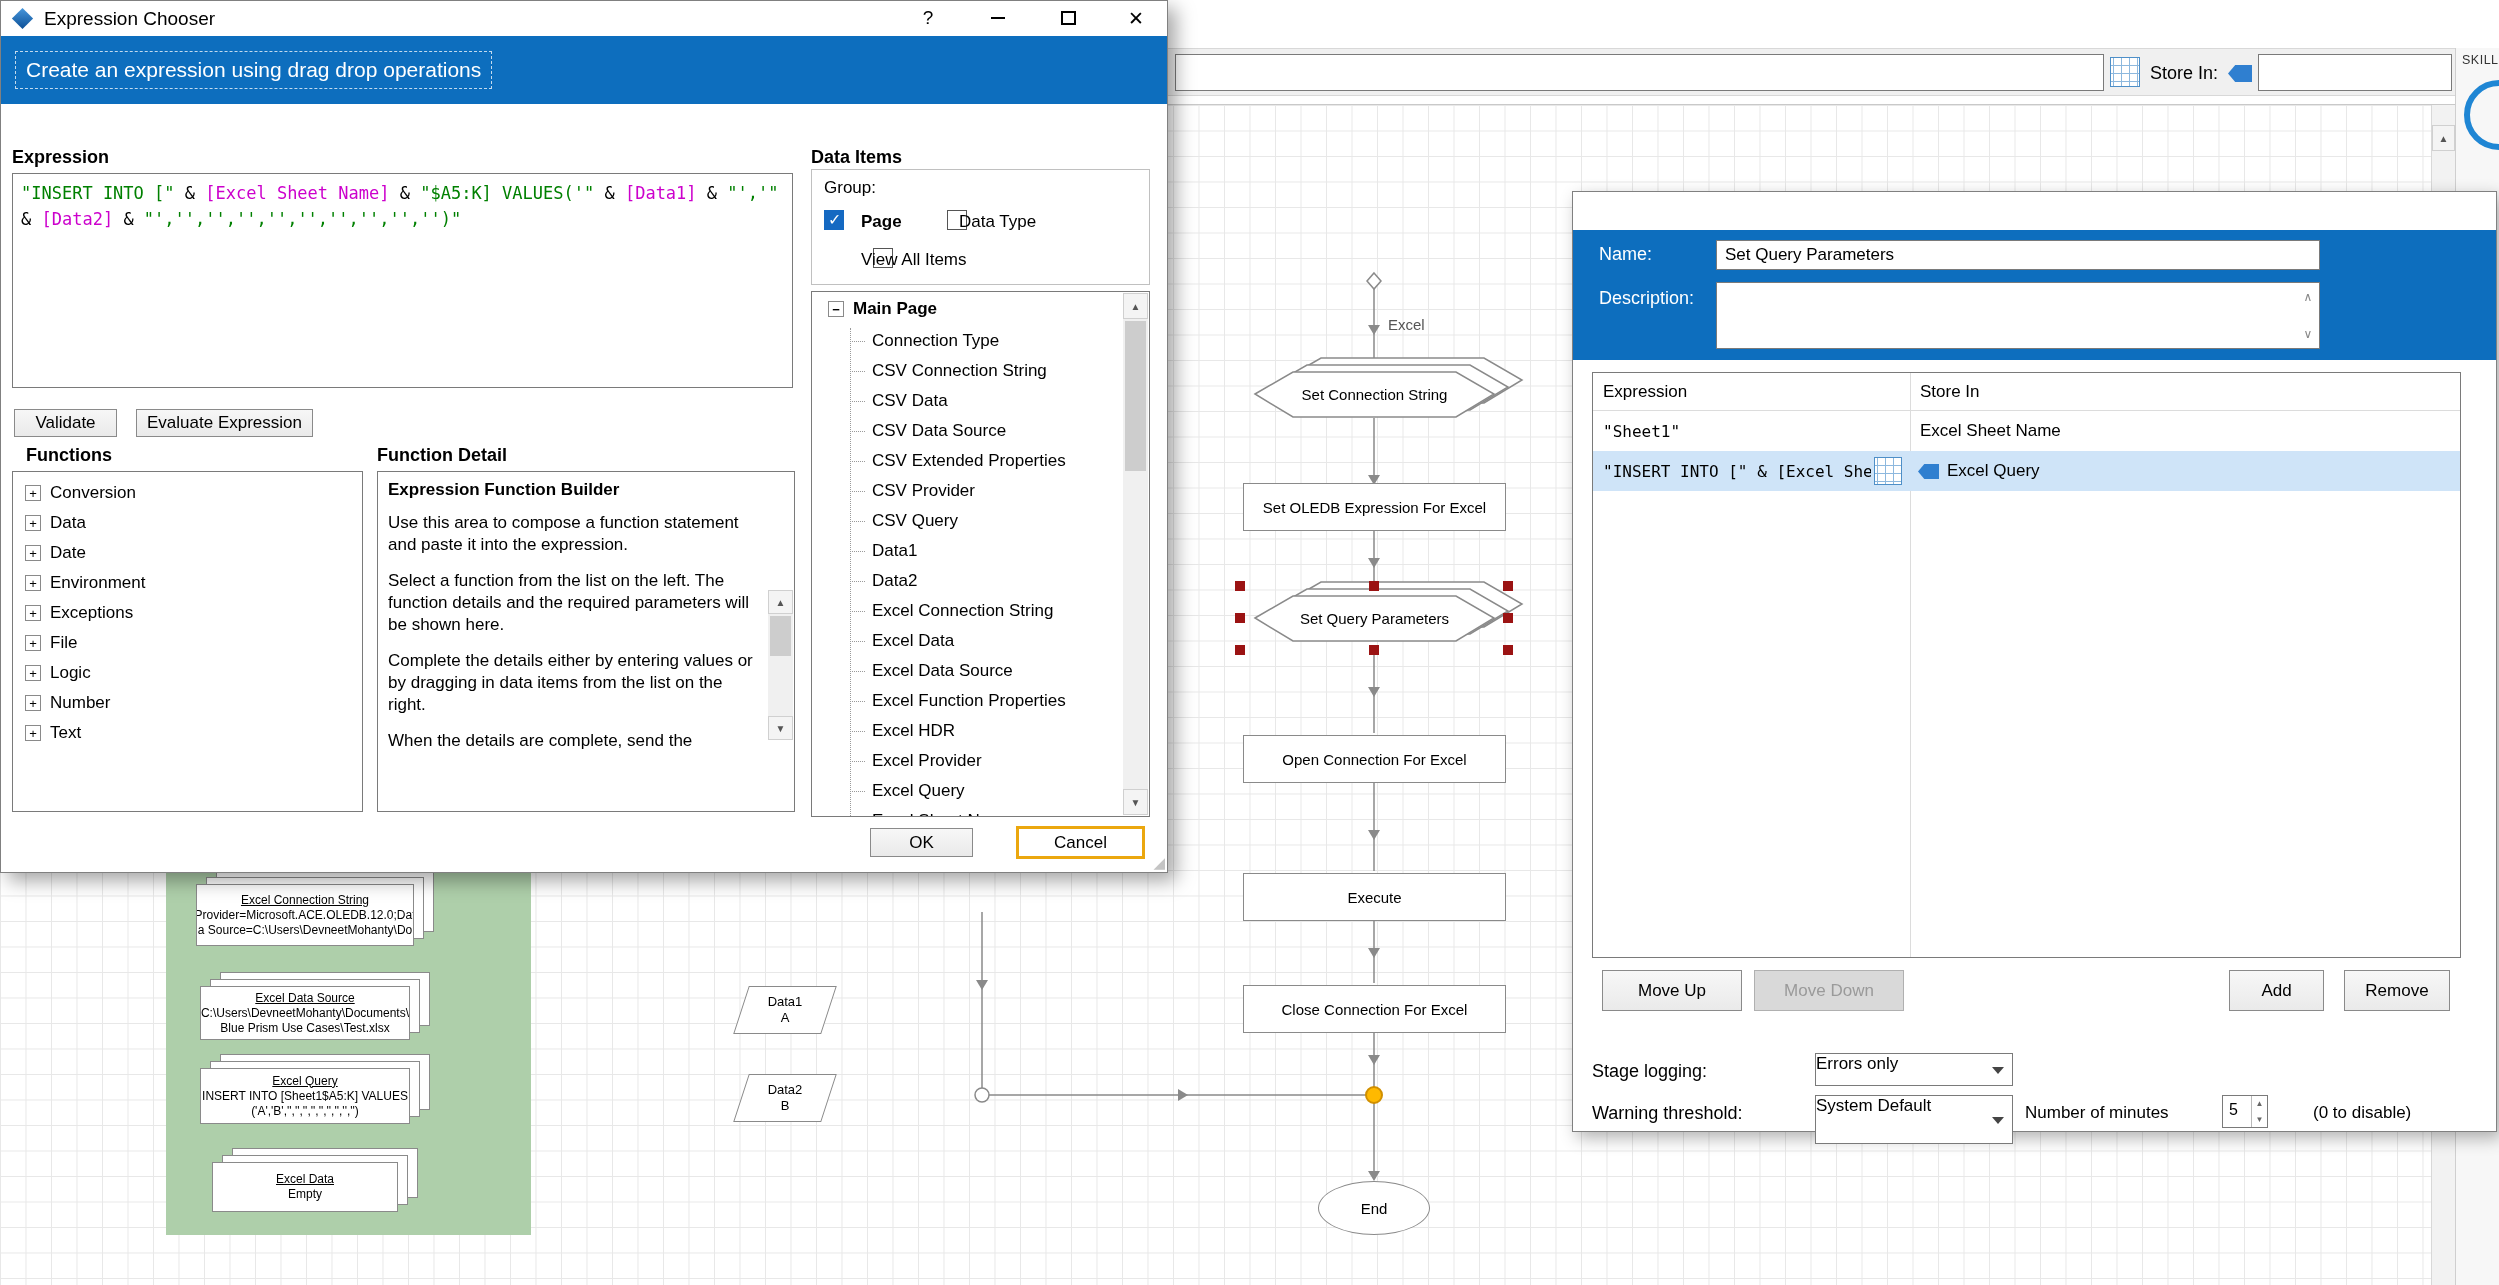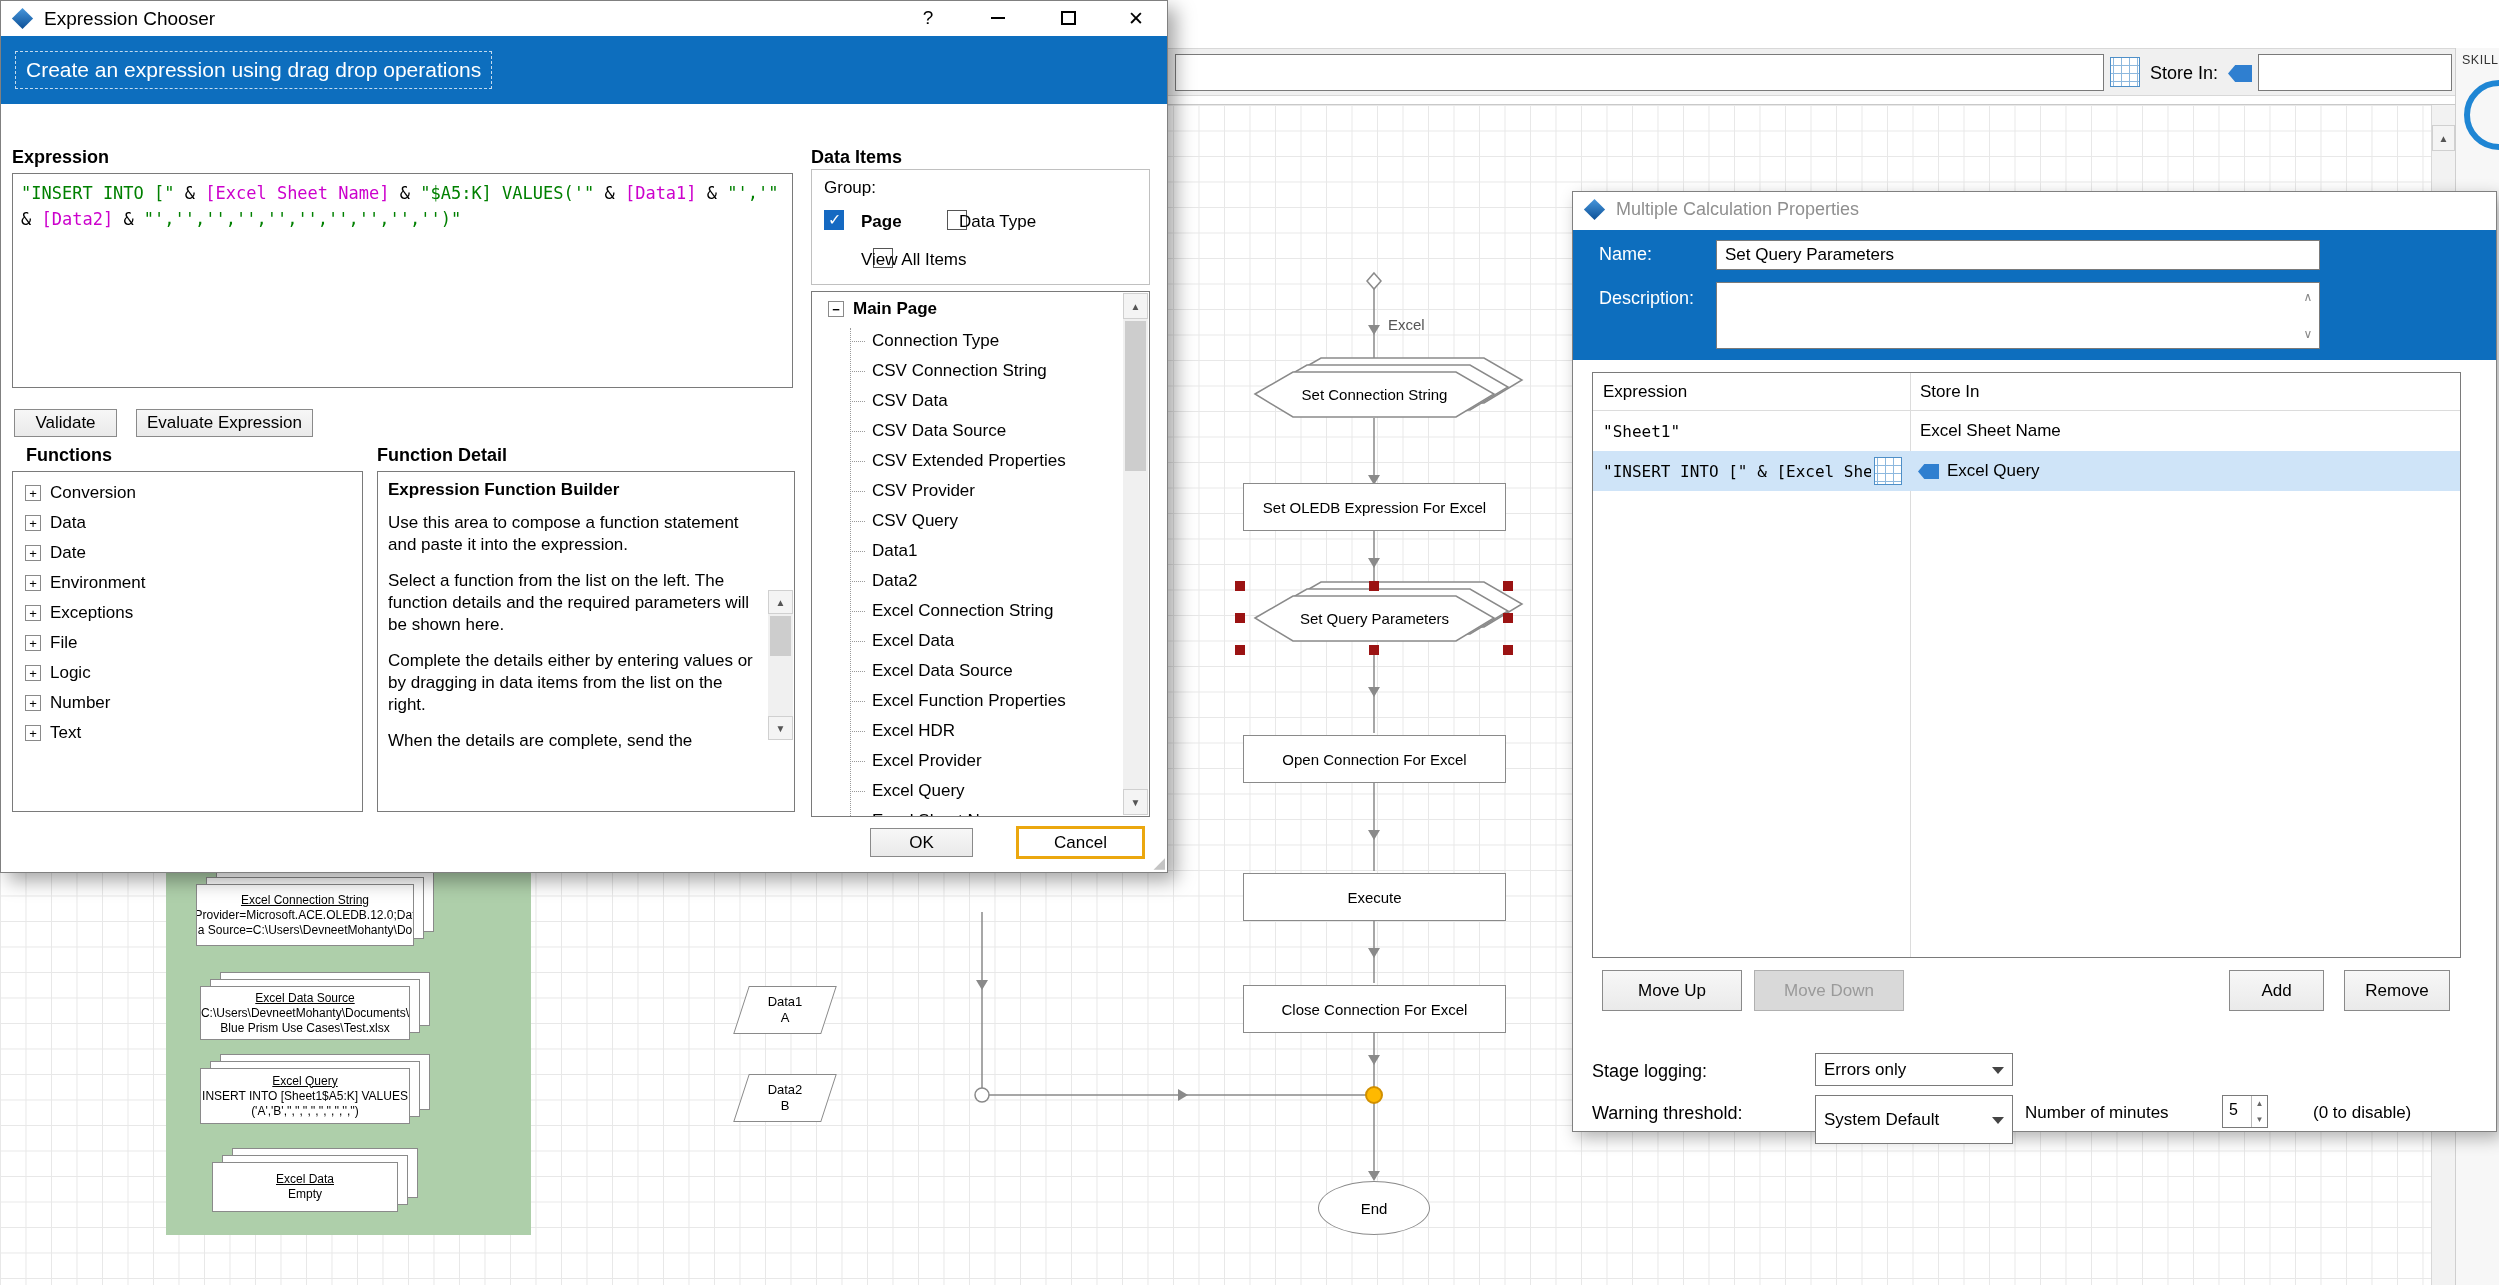--- a/index.html
+++ b/index.html
@@ -69,21 +69,21 @@
 .dp .bh{font-weight:bold;font-size:17px;margin-bottom:12px;}
 
 #calcblue{position:absolute;left:0;top:38px;width:100%;height:130px;background:#0d6ebe;}
 .wlbl{position:absolute;color:#fff;font-size:18px;}
 #calcgrid{position:absolute;left:19px;top:180px;width:869px;height:586px;background:#fff;border:1px solid #7a7a7a;}
 .colsep{position:absolute;left:317px;top:0;bottom:0;border-left:1px solid #dcdcdc;}
 .ghead{position:absolute;left:0;top:0;width:100%;height:38px;border-bottom:1px solid #dcdcdc;}
 .grow{position:absolute;left:0;width:100%;height:40px;}
 .grow.sel{background:#cfe4f8;}
 .gtxt{position:absolute;top:50%;transform:translateY(-50%);}
-.dd{position:absolute;background:#fff;border:1px solid #7a7a7a;font-size:17px;display:flex;align-items:center;padding:0 28px 0 8px;}
+.dd{position:absolute;background:#fff;border:1px solid #7a7a7a;font-size:17px;display:flex;padding:0 28px 0 0;}
 .dd::after{content:"";position:absolute;right:8px;top:50%;margin-top:-3px;border-left:6px solid transparent;border-right:6px solid transparent;border-top:7px solid #444;}
 .spin{position:absolute;background:#fff;border:1px solid #7a7a7a;font-size:16px;}
 .spin .num{position:absolute;left:6px;top:5px;}
 .spin .ar{position:absolute;right:0;width:16px;height:50%;border-left:1px solid #b9b9b9;color:#666;font-size:8px;display:flex;align-items:center;justify-content:center;}
 .descarr{position:absolute;right:3px;color:#888;font-size:12px;line-height:12px;text-align:center;width:16px;}
 #grip{position:absolute;right:2px;bottom:0;color:#c4c4c4;font-size:15px;}
 </style>
 </head>
 <body>
 
@@ -199,24 +199,20 @@
     <span class="t1">Excel Data</span>
     <span>Empty</span>
   </div>
 </div>
 
 <div id="vscroll">
   <div class="sbtn" style="top:20px;">▲</div>
 </div>
 
 <div id="calcdlg" class="dlg">
-  <div class="titlebar">
-    <span class="bpicon"></span>
-    <span class="ttl" style="color:#8f8f8f;font-size:18px;">Multiple Calculation Properties</span>
-  </div>
   <div id="calcblue"></div>
   <span class="wlbl" style="left:26px;top:52px;">Name:</span>
   <input class="tb" style="left: 143px; top: 48px; width: 604px; height: 30px; font-size: 17px;" value="Set Query Parameters">
   <span class="wlbl" style="left:26px;top:96px;">Description:</span>
   <div class="tb" style="left:143px;top:90px;width:604px;height:67px;">
     <span class="descarr" style="top:8px;">∧</span>
     <span class="descarr" style="bottom:8px;">∨</span>
   </div>
 
   <div id="calcgrid">

